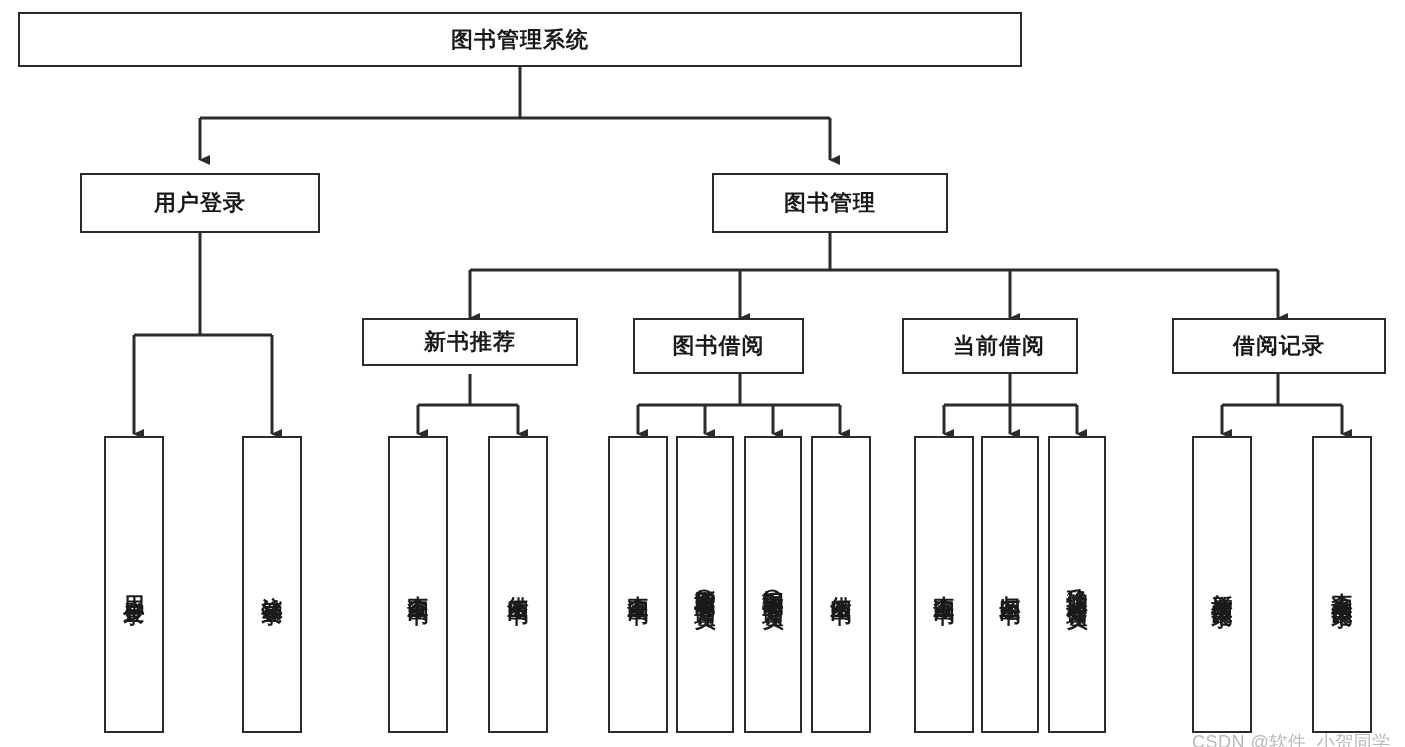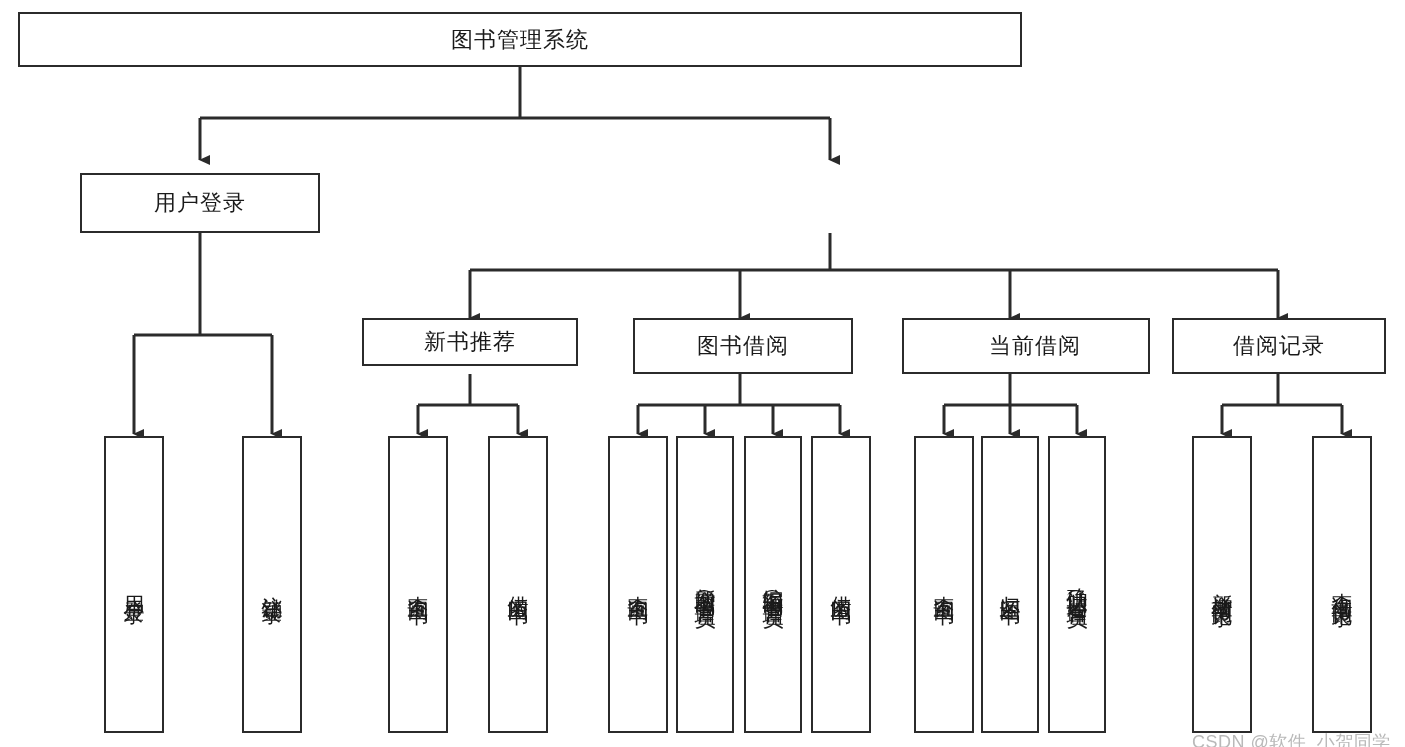--- a/index.html
+++ b/index.html
@@ -28,20 +28,21 @@
   .node {
     position: absolute;
     box-sizing: border-box;
     background: #ffffff;
     border: 2px solid #2b2b2b;
     display: flex;
     align-items: center;
     justify-content: center;
     text-align: right;
     color: #1a1a1a;
+    font-weight: bold;
   }
   .node.horiz {
     font-size: 22px;
     letter-spacing: 1px;
   }
   .node.vert {
     writing-mode: vertical-rl;
     text-orientation: upright;
     font-size: 21px;
     letter-spacing: 3px;
@@ -120,30 +121,33 @@
   </svg>
 
   <div class="node horiz" style="left:18px; top:12px; width:1004px; height:55px;">
     <span>图书管理系统</span>
   </div>
 
   <div class="node horiz" style="left:80px; top:173px; width:240px; height:60px;">
     <span>用户登录</span>
   </div>
 
+  <div class="node horiz" style="left:712px; top:173px; width:236px; height:60px;">
+    <span>图书管理</span>
+  </div>
 
   <div class="node horiz" style="left:362px; top:318px; width:216px; height:48px;">
     <span>新书推荐</span>
   </div>
 
-  <div class="node horiz" style="left:633px; top:318px; width:220px; height:56px;">
+  <div class="node horiz" style="left:633px; top:318px; width:171px; height:56px;">
     <span>图书借阅</span>
   </div>
 
-  <div class="node horiz" style="left:902px; top:318px; width:248px; height:56px;padding-left:18px;">
+  <div class="node horiz" style="left:902px; top:318px; width:176px; height:56px;padding-left:18px;">
     <span>当前借阅</span>
   </div>
 
   <div class="node horiz" style="left:1172px; top:318px; width:214px; height:56px;">
     <span>借阅记录</span>
   </div>
 
   <div class="node vert" style="left:104px; top:436px; width:60px; height:297px;">
     <span class="vlabel">用户登录</span>
   </div>

